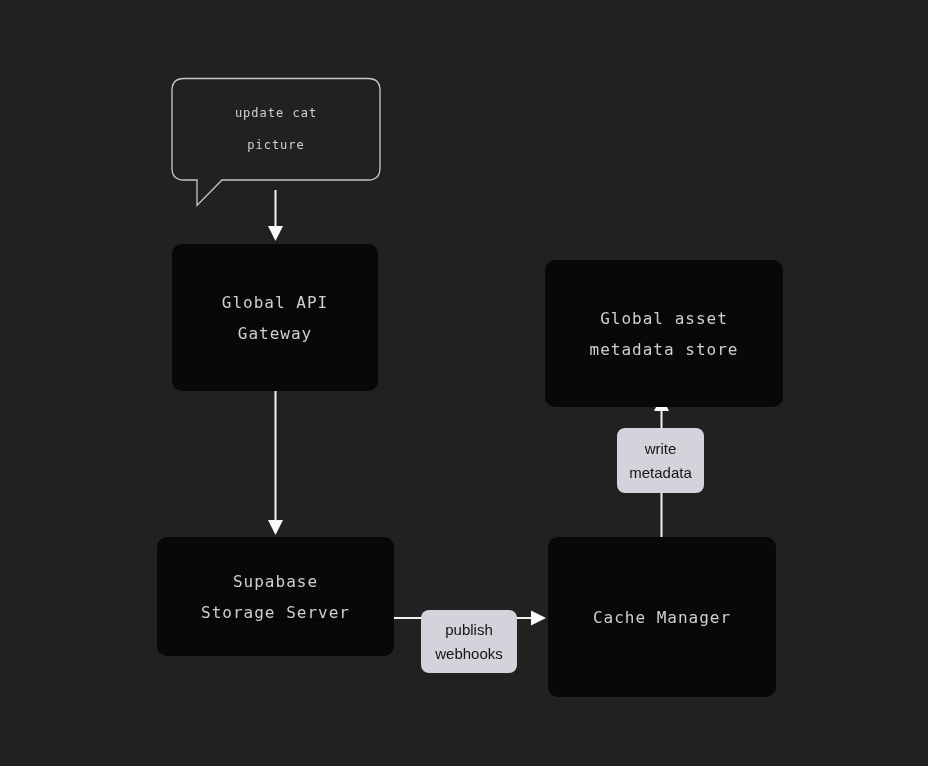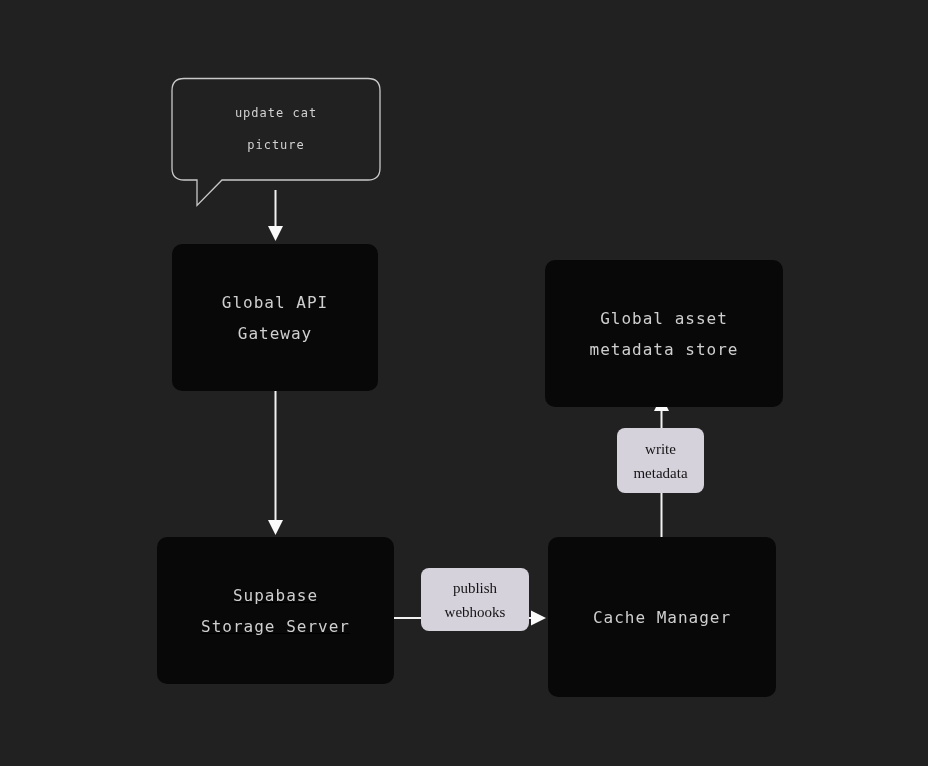--- a/index.html
+++ b/index.html
@@ -62,31 +62,31 @@
     background: #d6d2dc;
     border-radius: 8px;
     display: flex;
     flex-direction: column;
     align-items: center;
     justify-content: center;
     z-index: 3;
   }
   .edge-label .eline {
     color: #141414;
-    font-family: Liberation Serif, serif;
+    font-family: Liberation Sans, sans-serif;
     font-size: 15px;
     line-height: 24px;
     white-space: pre;
     text-align: right;
   }
   #node-api-gateway      { left: 172px; top: 244px; width: 206px; height: 147px; }
   #node-metadata-store   { left: 545px; top: 260px; width: 238px; height: 147px; }
-  #node-storage-server   { left: 157px; top: 537px; width: 237px; height: 147px; text-decoration: underline; }
+  #node-storage-server   { left: 157px; top: 537px; width: 237px; height: 119px; text-decoration: underline; }
   #node-cache-manager    { left: 548px; top: 537px; width: 228px; height: 160px; }
-  #label-publish-webhooks { left: 421px; top: 568px; width: 108px; height: 63px; }
+  #label-publish-webhooks { left: 421px; top: 610px; width: 96px; height: 63px; }
   #label-write-metadata   { left: 617px; top: 428px; width: 87px; height: 65px; }
 </style>
 </head>
 <body>
 
 <div id="canvas">
 
   <svg id="edges-svg" viewBox="0 0 928 766" xmlns="http://www.w3.org/2000/svg">
 
     <path d="M 184 78.5 L 368 78.5 Q 380 78.5 380 90.5 L 380 168 Q 380 180 368 180

